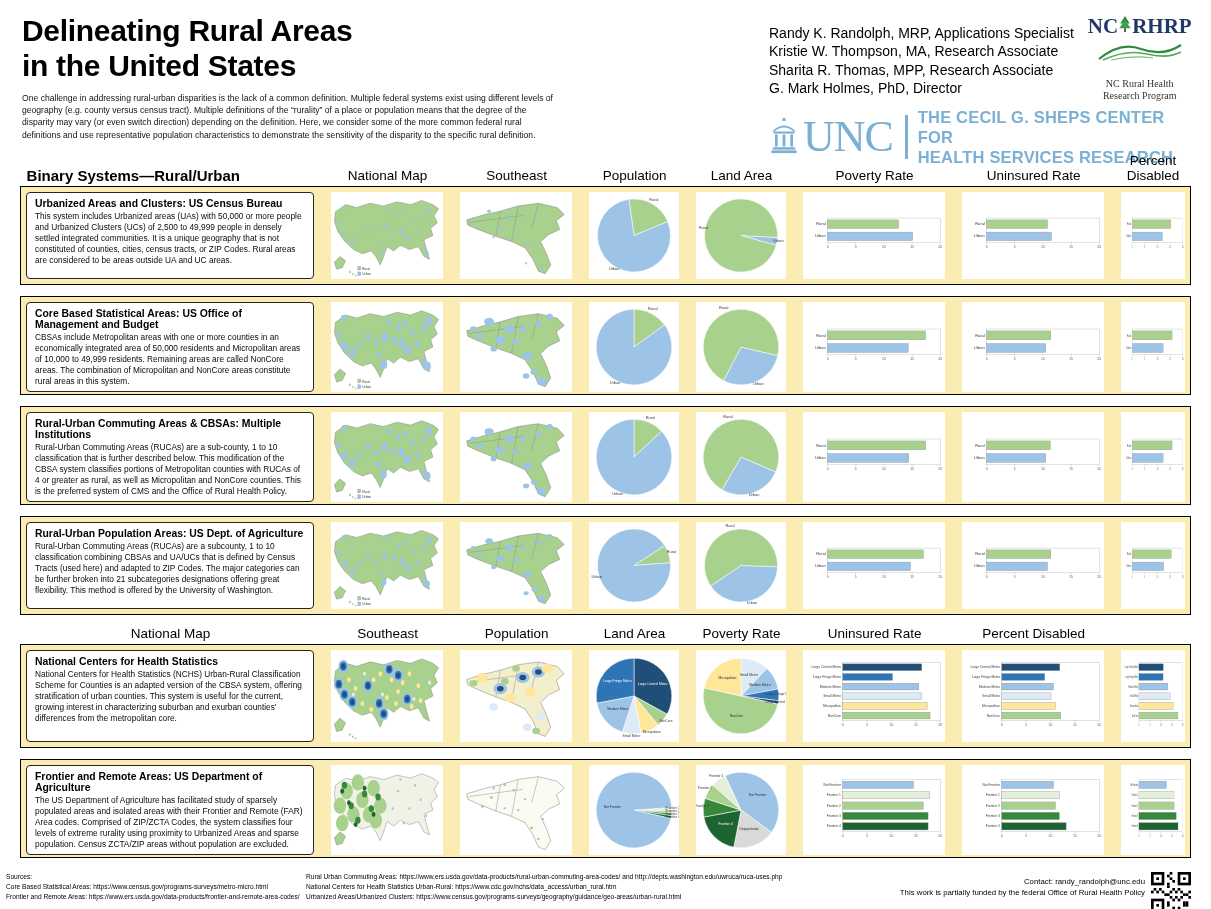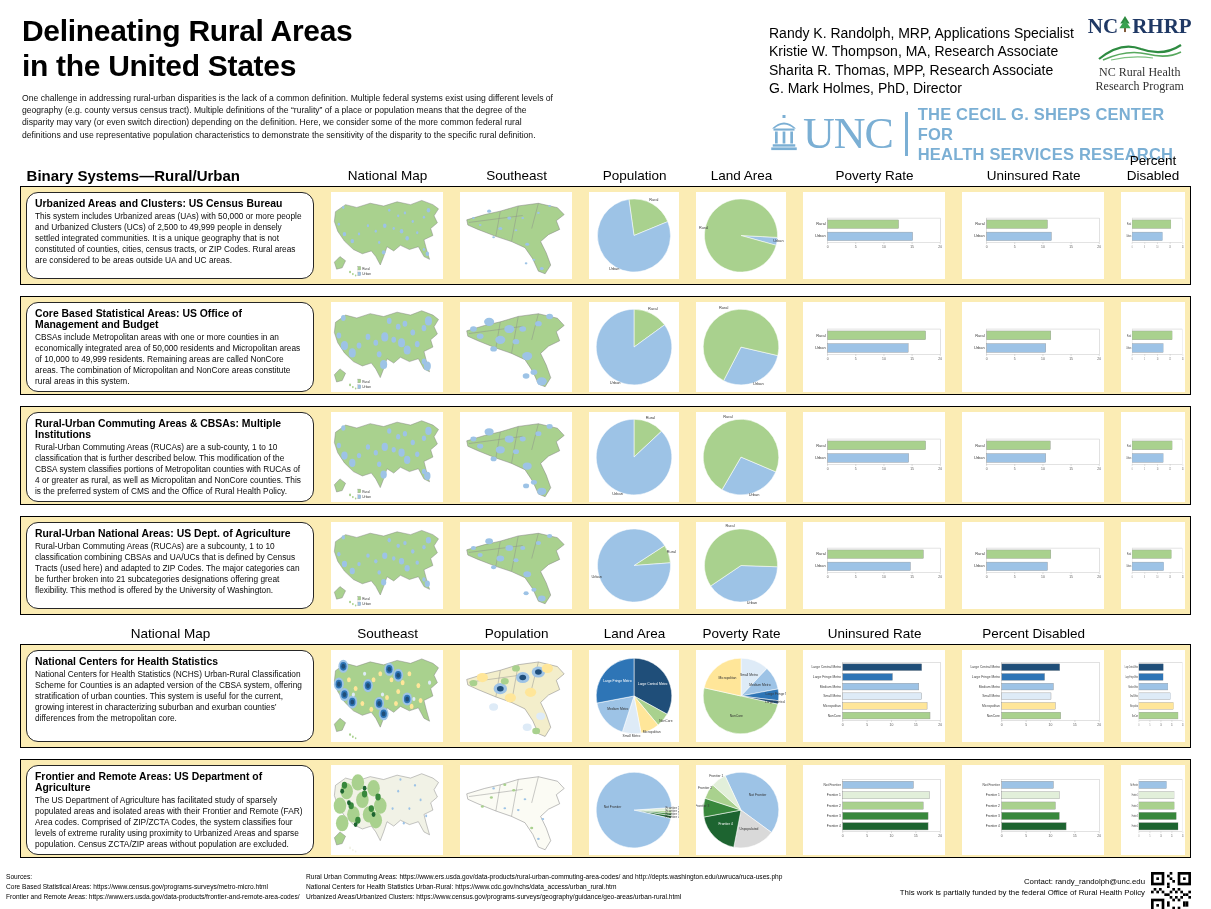--- a/index.html
+++ b/index.html
@@ -9,36 +9,36 @@
   
   .top { display:flex; padding:14px 22px 0 22px; height:150px; }
   .title { font-size:30px; font-weight:bold; line-height:1.15; letter-spacing:-0.3px; }
   .intro { font-size:8.6px; line-height:1.42; width:532px; margin-top:9px; color:#111; }
   .top-right { margin-left:auto; width:420px; }
   .tr-upper { display:flex; gap:14px; }
   .authors { font-size:14px; line-height:1.32; padding-top:10px; white-space:nowrap; }
   .rhrp { text-align:center; width:108px; }
   .rhrp-name { font-family:"Liberation Serif", serif; font-weight:bold; font-size:21px;
                color:#1f3864; display:flex; align-items:flex-start; justify-content:center; gap:1px; }
-  .rhrp-cap { font-family:"Liberation Serif", serif; font-size:12px; color:#333; line-height:1.15; margin-top:1px; }
+  .rhrp-cap { font-family:"Liberation Serif", serif; font-size:10px; color:#333; line-height:1.15; margin-top:13px; }
   .unc-row { display:flex; align-items:center; margin-top:6px; }
   .unc-mark { display:flex; align-items:flex-start; gap:4px; color:#7BAFD4; }
   .unc-word { font-family:"Liberation Serif", serif; font-size:44px; line-height:0.9; letter-spacing:-1px; }
   .unc-div { width:3px; height:44px; background:#7BAFD4; margin:0 10px 0 12px; }
   .sheps { color:#7BAFD4; font-weight:bold; font-size:16.5px; line-height:1.22; letter-spacing:0.2px; }
   
   .grid { display:grid; grid-template-columns:288px 112px 112px 90px 90px 142px 142px 1fr; gap:17px; }
   .sec-head { margin:3px 20px 2px 20px; padding:0 6.6px; align-items:end; }
   .sec-label { font-size:15px; font-weight:bold; }
   .col-label { font-size:13.5px; text-align:center; padding-bottom:1px; }
   .band { margin:0 20px 11px 20px; border:1.6px solid #000; background:#fbecb4; padding:5px; height:99px; }
   #row-nchs { height:104px; }
   .cell { background:#fff; overflow:hidden; }
   .cell svg { display:block; width:100%; height:100%; }
-  .desc { background:#fff; border:1.3px solid #262626; border-radius:12px; padding:5px 8px 4px 8px; }
+  .desc { background:#fff; border:1.3px solid #262626; border-radius:4px; padding:5px 8px 4px 8px; }
   .desc h3 { font-size:10.4px; font-weight:bold; margin-bottom:2px; }
   .desc p { font-size:8.3px; line-height:1.33; color:#0a0a0a; }
   
   .footer { display:flex; padding:3px 20px 0 6px; font-size:6.6px; line-height:1.5; }
   .f-col1 { width:300px; }
   .f-col2 { width:560px; }
   .f-right { margin-left:auto; text-align:right; display:flex; align-items:flex-start; gap:6px; }
   .f-contact { font-size:7.8px; line-height:1.45; padding-top:4px; }
 </style>
 </head>
@@ -514,21 +514,21 @@
             <text x="85.5" y="64" font-size="3.6" fill="#595959" text-anchor="middle" font-family="Liberation Sans, sans-serif">10</text>
             <line x1="115.25" y1="58" x2="115.25" y2="59.8" stroke="#9a9a9a" stroke-width="0.4"></line>
             <text x="115.25" y="64" font-size="3.6" fill="#595959" text-anchor="middle" font-family="Liberation Sans, sans-serif">15</text>
             <line x1="145" y1="58" x2="145" y2="59.8" stroke="#9a9a9a" stroke-width="0.4"></line>
             <text x="145" y="64" font-size="3.6" fill="#595959" text-anchor="middle" font-family="Liberation Sans, sans-serif">20</text>
           </svg>
         </div>
       </div>
       <div class="grid band" id="row-ruca-usda">
         <div class="desc">
-          <h3>Rural-Urban National Areas: US Dept. of Agriculture</h3>
+          <h3>Rural-Urban Population Areas: US Dept. of Agriculture</h3>
           <p>Rural-Urban Commuting Areas (RUCAs) are a subcounty, 1 to 10 classification combining CBSAs and UA/UCs that is defined by Census Tracts (used here) and adapted to ZIP Codes. The major categories can be further broken into 21 subcategories designations offering great flexibility. This method is offered by the University of Washington.</p>
         </div>
         <div class="cell">
           <svg viewBox="0 0 100 62" preserveAspectRatio="none">
             <path d="M4,14 L13,9 L23,11 L35,8 L47,10 L59,7 L71,9 L81,6 L91,9 L96,12 L92,17 L95,22 L89,26 L91,31 L83,34 L85,40 L88,48 L83,46 L78,39 L70,41 L62,38 L56,42 L50,39 L47,46 L44,52 L40,46 L36,42 L28,44 L20,41 L12,35 L6,28 L3,21 Z" fill="#a9d18e" stroke="#7f7f7f" stroke-width="0.35"></path>
             <path d="M3,50 L8,46 L13,49 L10,54 L5,55 Z" fill="#a9d18e" stroke="#7f7f7f" stroke-width="0.35"></path>
             <circle cx="17" cy="57" r="0.9" fill="#a9d18e"></circle>
             <circle cx="19.5" cy="58.5" r="0.8" fill="#a9d18e"></circle>
             <circle cx="22" cy="59.5" r="0.7" fill="#a9d18e"></circle>
             <circle cx="12" cy="30" r="2.3100000000000005" fill="#9dc3e6"></circle>

